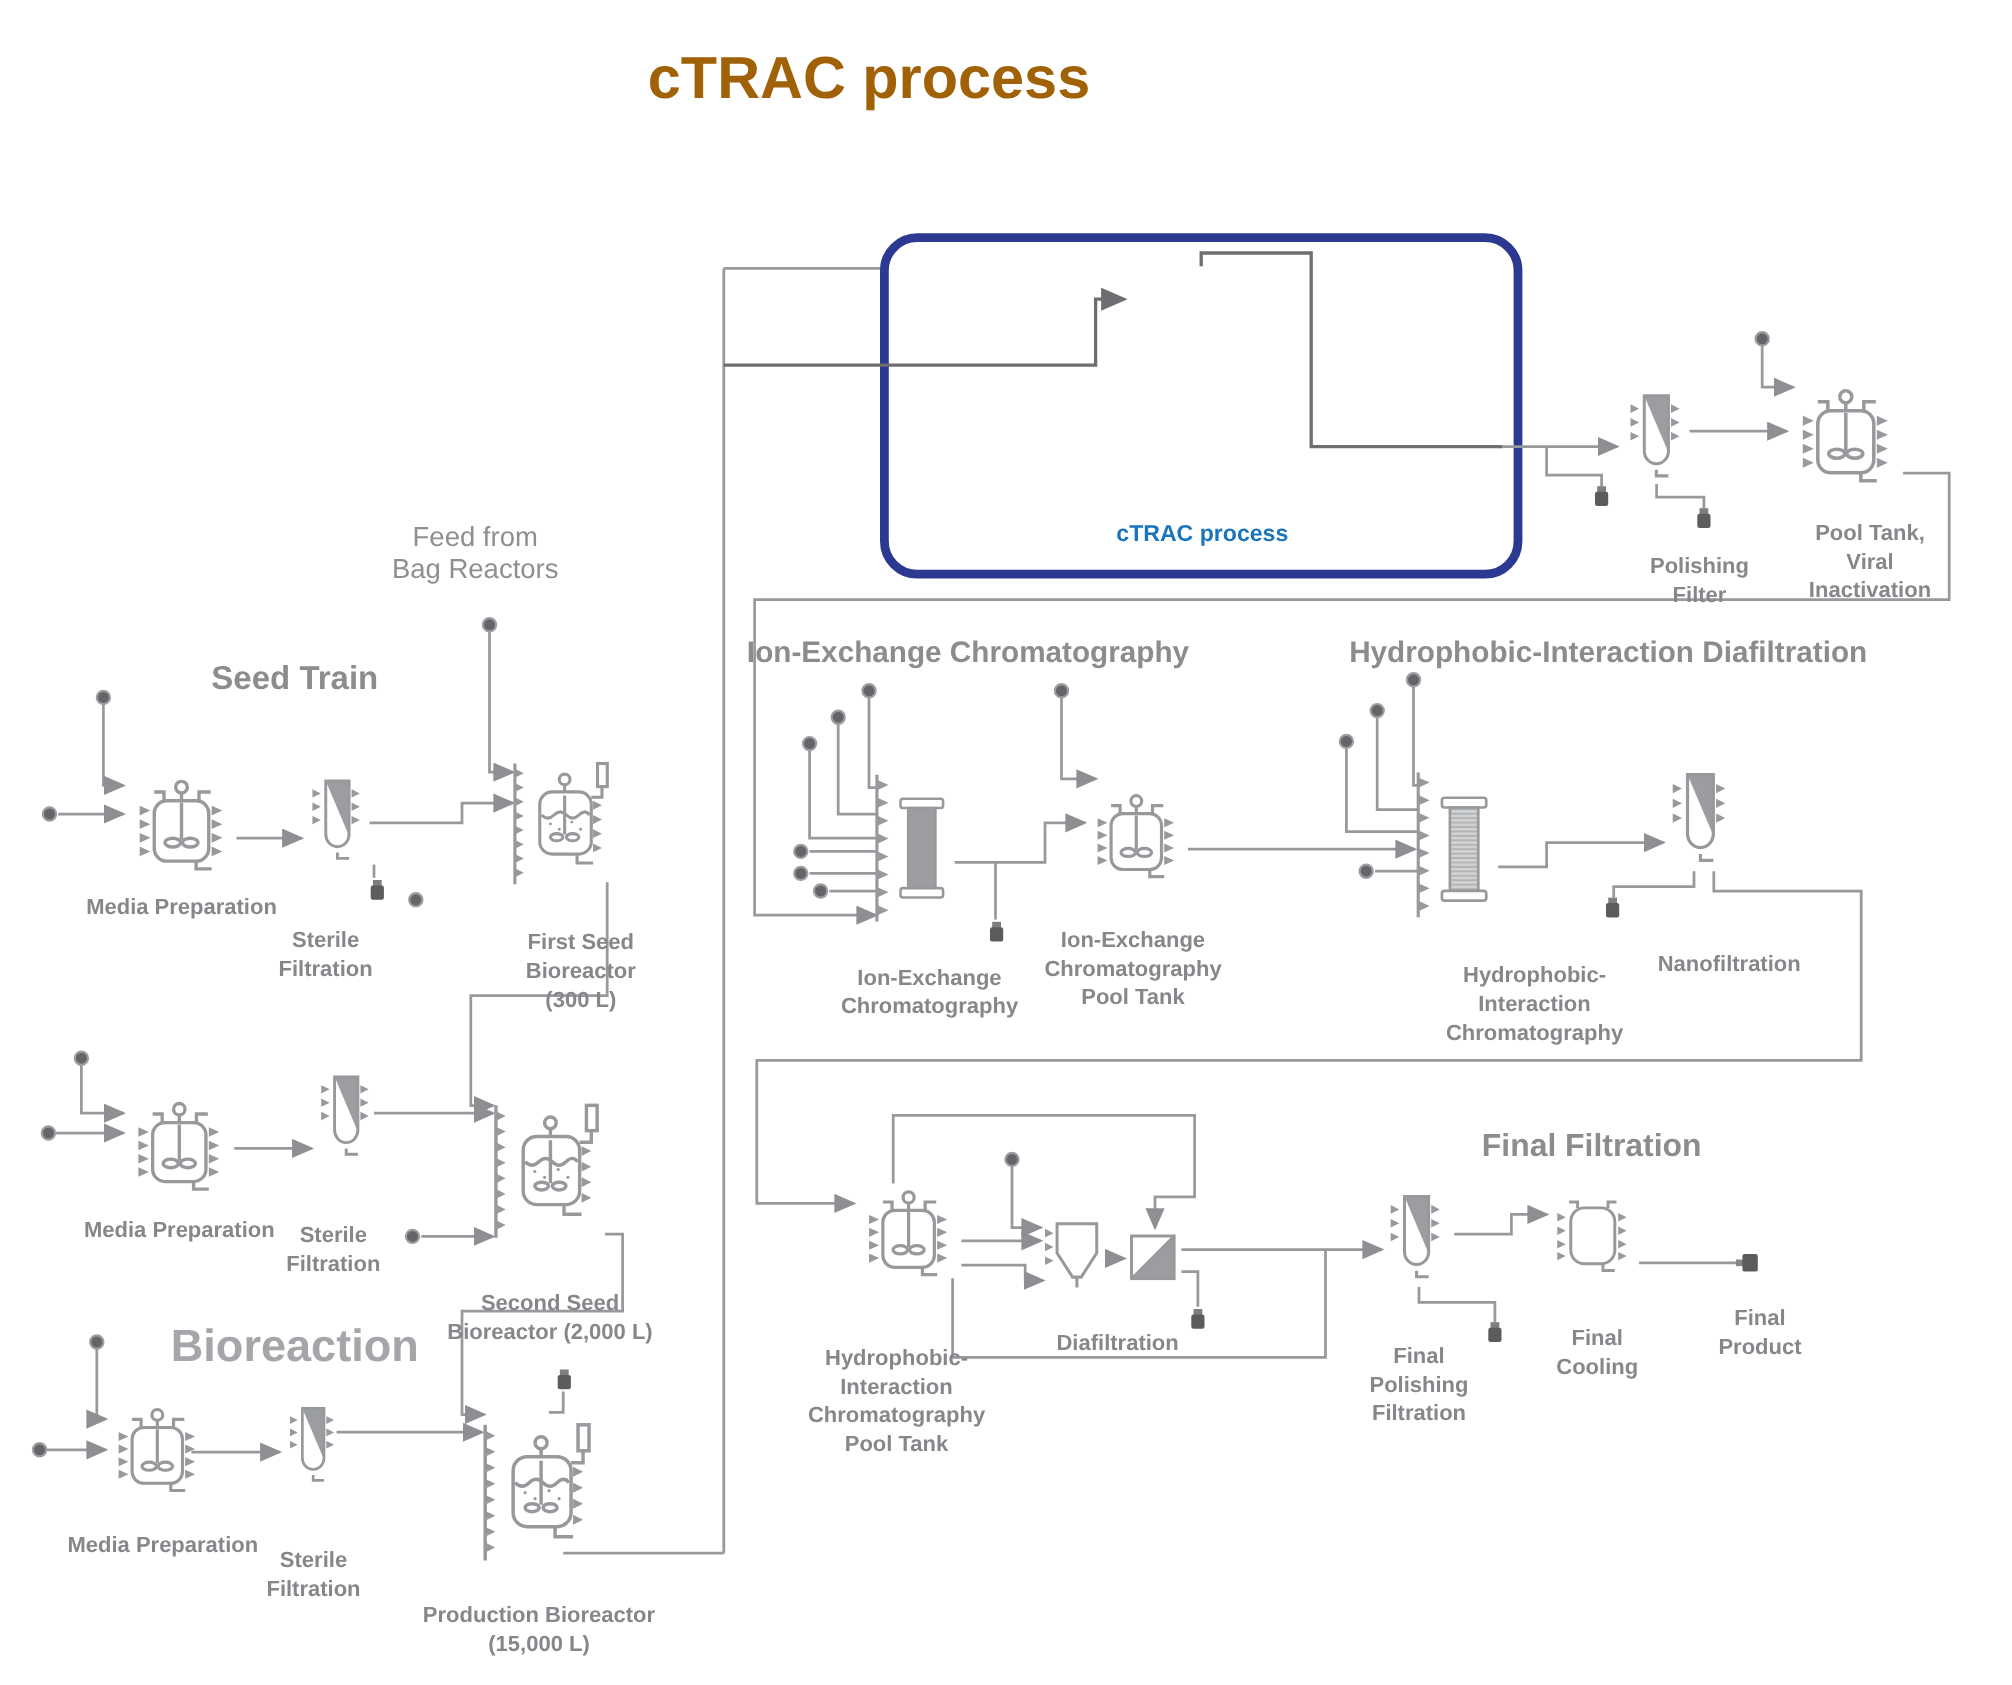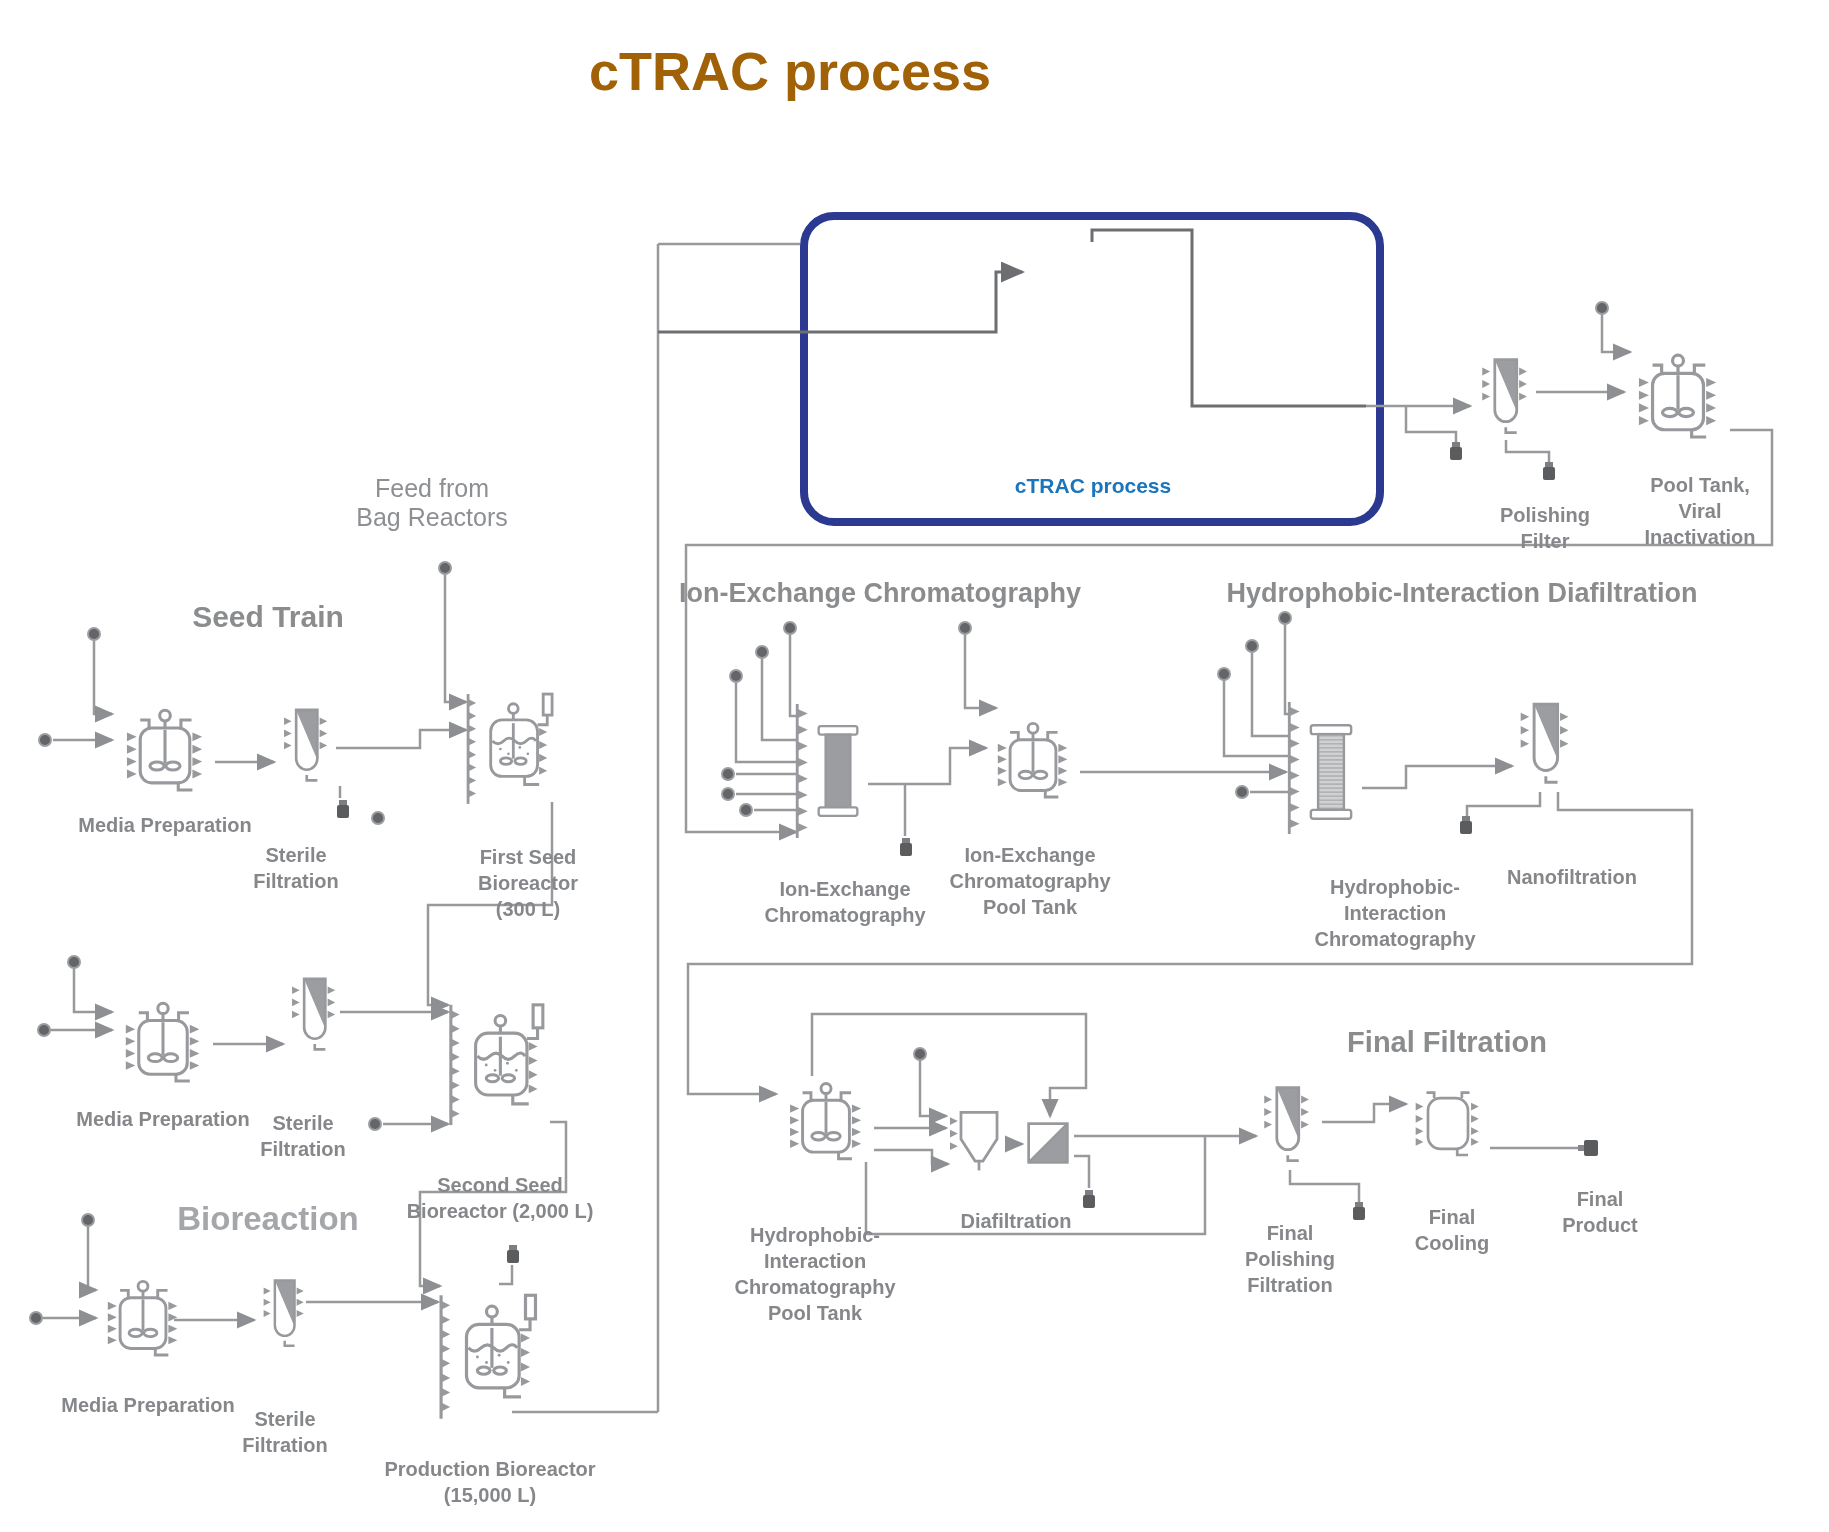--- a/index.html
+++ b/index.html
@@ -4,21 +4,21 @@
 <style>
   html,body{margin:0;padding:0;background:#ffffff;}
   .stage{position:relative;width:1829px;height:1532px;background:#ffffff;overflow:hidden;
          font-family:"Liberation Sans","DejaVu Sans",sans-serif;}
   .title{position:absolute;left:790px;top:40px;transform:translateX(-50%);
          font:bold 54px "Liberation Sans",sans-serif;color:#a16207;letter-spacing:0px;white-space:nowrap;}
   .lbl{position:absolute;transform:translateX(-50%);text-align:center;white-space:pre-line;
        font:bold 20px "Liberation Sans",sans-serif;color:#85878a;line-height:1.3;margin-top:24px;}
   .hdr{position:absolute;transform:translateX(-50%);text-align:center;white-space:nowrap;
        font:bold 27px "Liberation Sans",sans-serif;color:#8a8c8e;}
-  .hdr-light{color:#a4a6a9;font-size:33px;text-align:center;}
+  .hdr-light{color:#a4a6a9;font-size:41px;text-align:center;}
   .feed{position:absolute;transform:translateX(-50%);text-align:center;white-space:pre-line;
         font:25px "Liberation Sans",sans-serif;color:#8d8f92;line-height:1.15;}
   .hl-box{position:absolute;left:800px;top:212px;width:568px;height:298px;
           border:8px solid #2b3990;border-radius:34px;background:transparent;}
   .ctrac-lbl{position:absolute;left:1093px;top:474px;transform:translateX(-50%);
              font:bold 21px "Liberation Sans",sans-serif;color:#1b75bc;white-space:nowrap;}
   
   .photo{position:absolute;left:1000px;top:216px;width:192px;height:264px;}
   .photo .tee{position:absolute;left:58px;top:0px;width:76px;height:14px;border-radius:7px;
               background:linear-gradient(180deg,#dcdddf,#96989b);}

